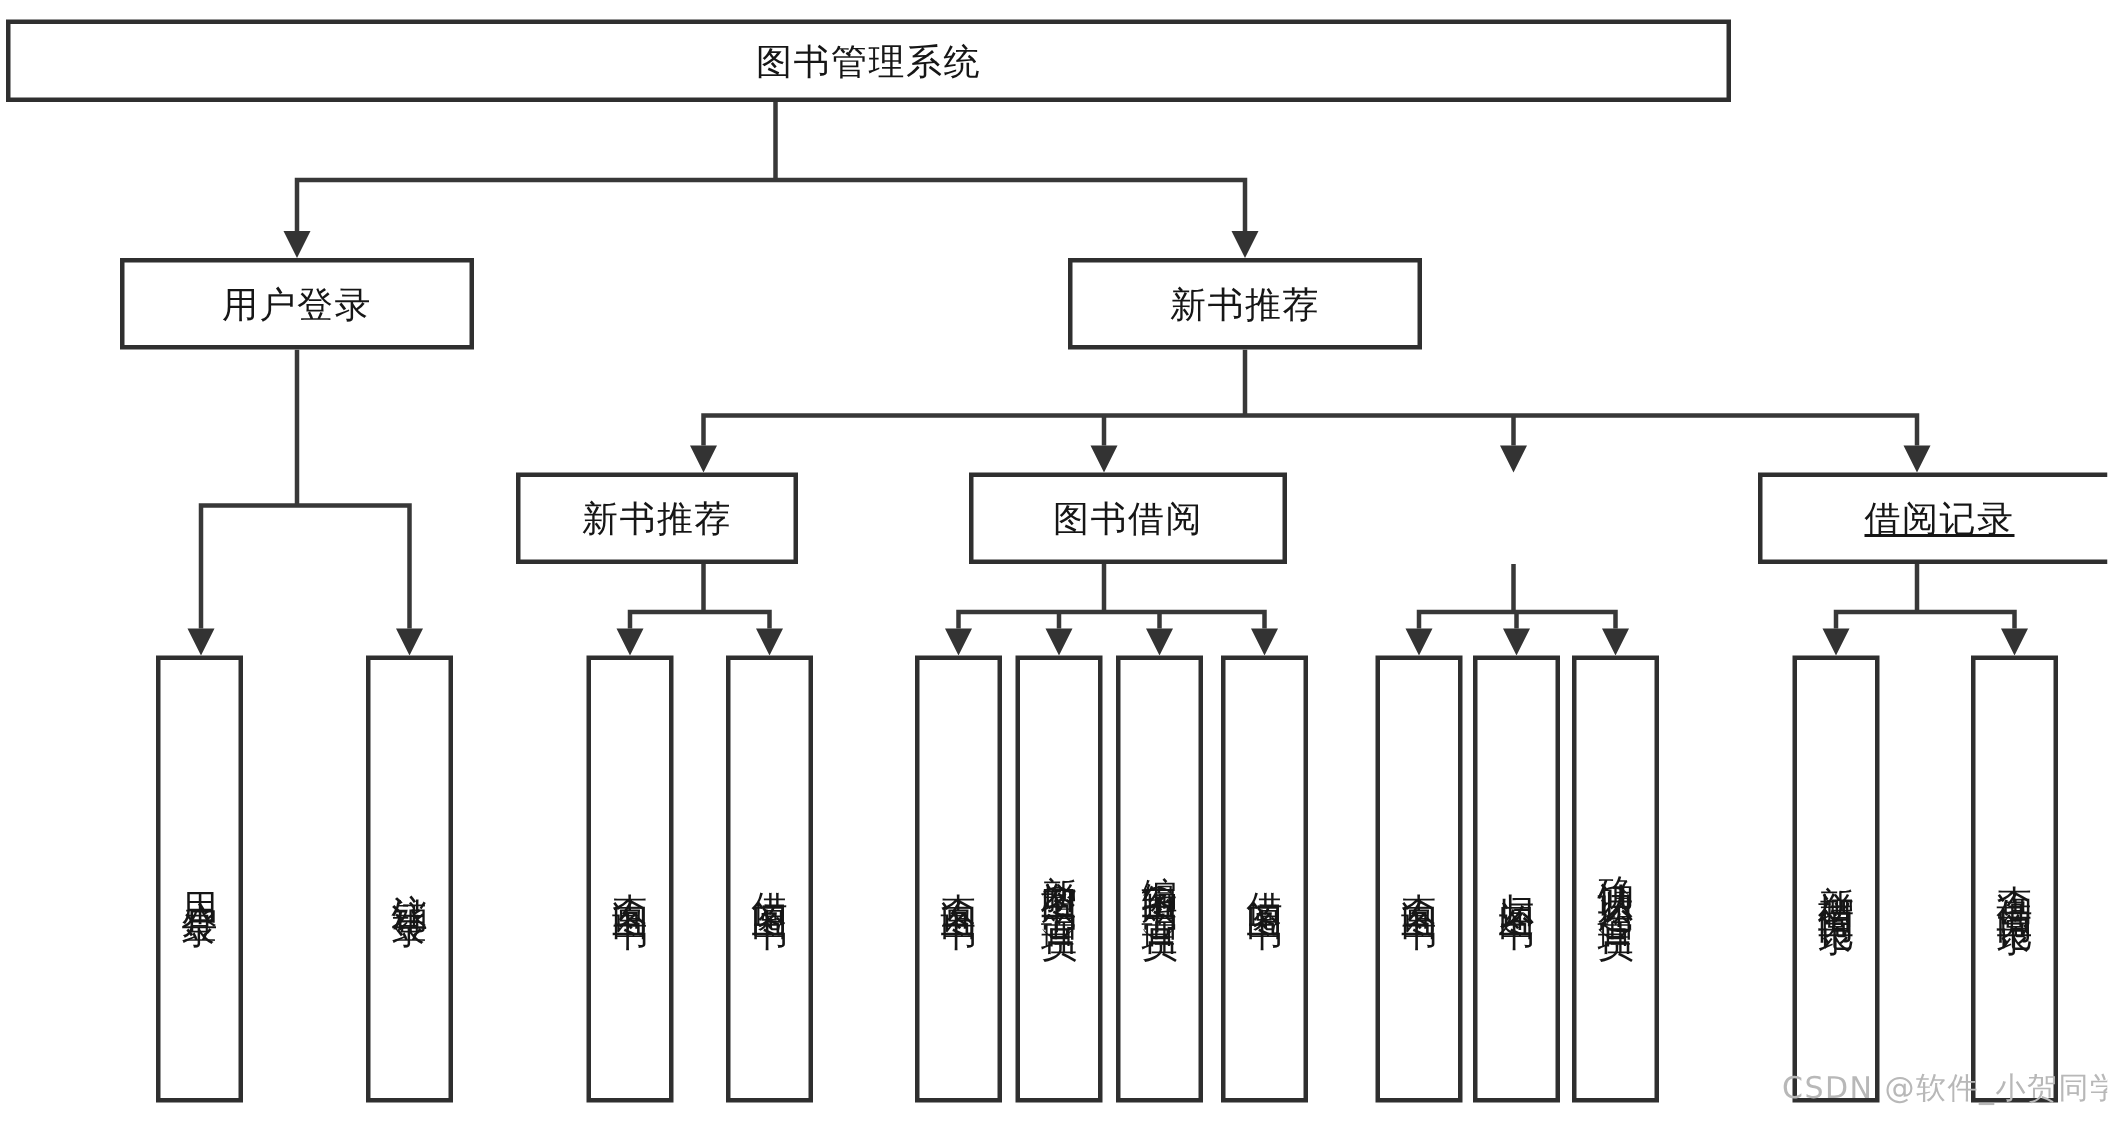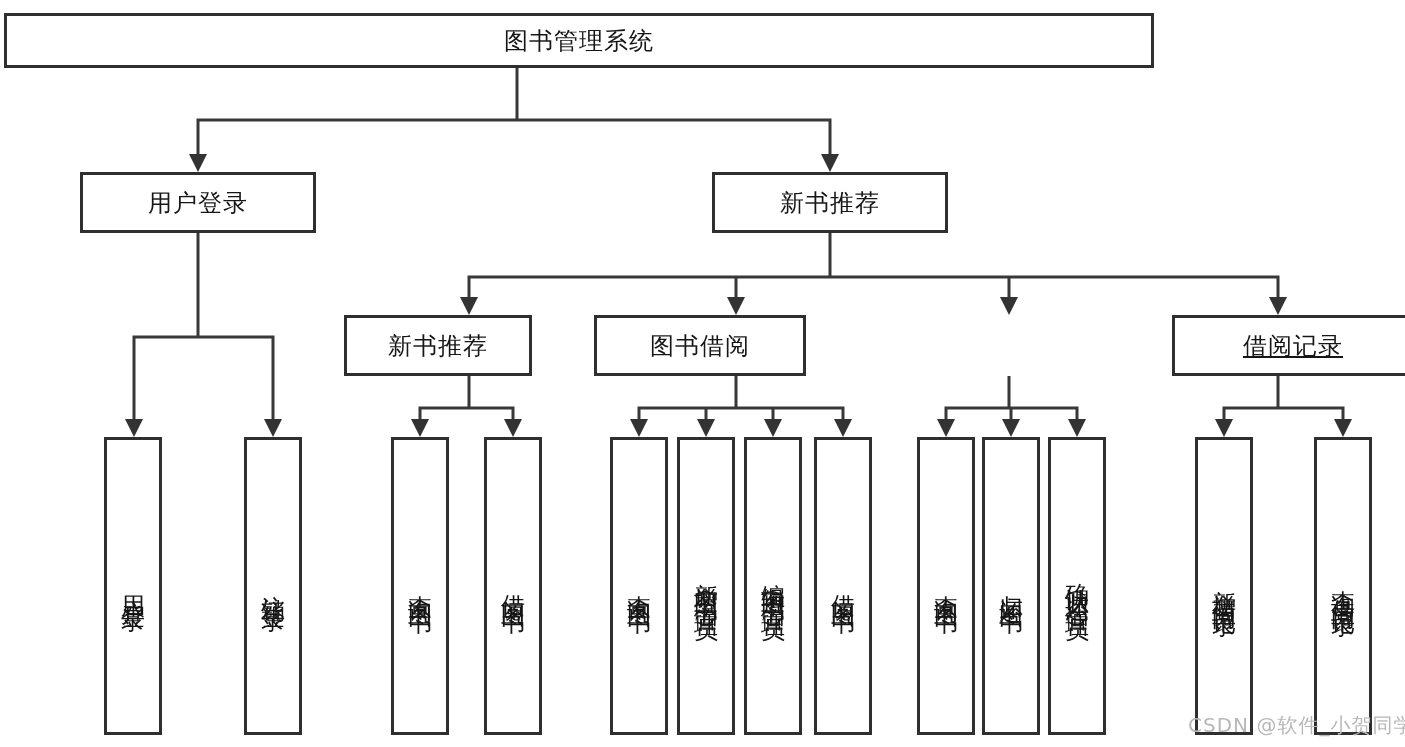--- a/index.html
+++ b/index.html
@@ -49,21 +49,21 @@
     letter-spacing: 5px;
     font-size: 24px;
     white-space: normal;
     line-height: 1;
   }
   
   .n-root   { left: 4px;   top: 13px;  width: 1150px; height: 55px; }
   .n-ulogin { left: 80px;   top: 172px; width: 236px; height: 61px; }
   .n-bmgmt  { left: 712px;  top: 172px; width: 236px; height: 61px; }
   .n-nbr    { left: 344px;  top: 315px; width: 188px; height: 61px; }
-  .n-bb     { left: 594px;  top: 315px; width: 212px; height: 61px; font-family: Liberation Mono, monospace; }
+  .n-bb     { left: 646px;  top: 315px; width: 212px; height: 61px; font-family: Liberation Mono, monospace; }
   .n-cb     { left: 903px;  top: 315px; width: 212px; height: 61px; }
   .n-br     { left: 1172px; top: 315px; width: 242px; height: 61px; text-decoration: underline; }
   
   .leaf { top: 437px; width: 58px; height: 298px; }
   .l-1  { left: 104px; }
   .l-2  { left: 244px; }
   .l-3  { left: 391px; }
   .l-4  { left: 484px; }
   .l-5  { left: 610px; }
   .l-6  { left: 677px; }

